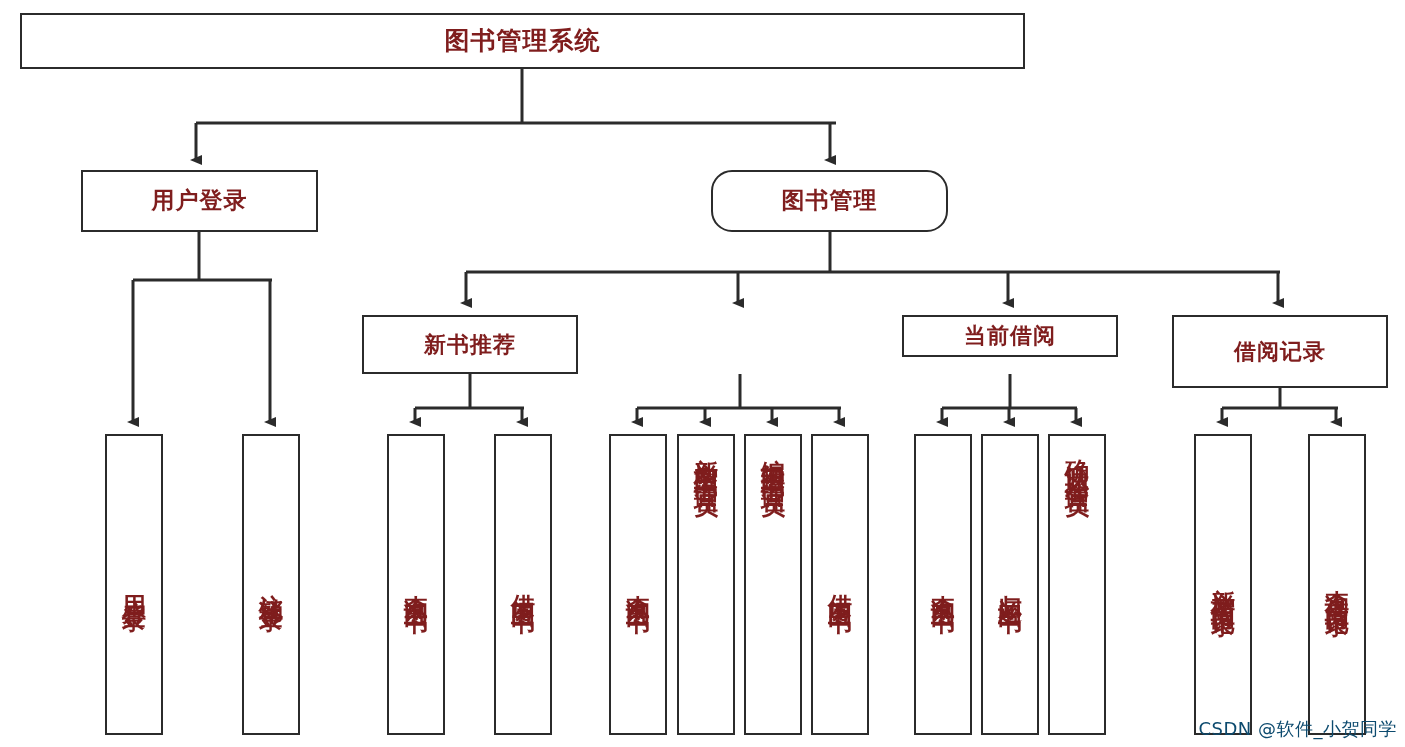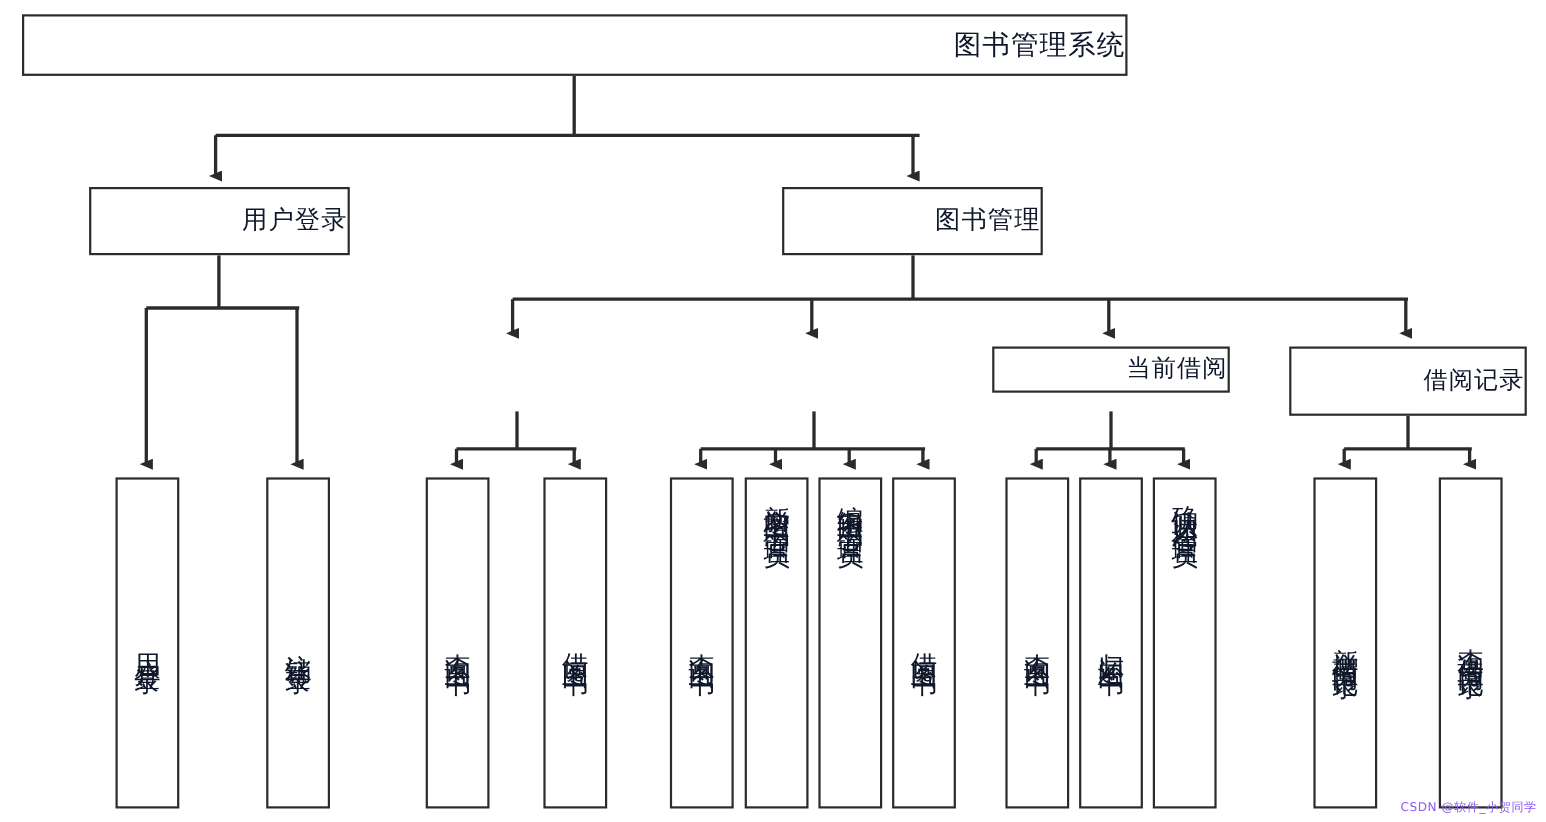--- a/index.html
+++ b/index.html
@@ -25,23 +25,24 @@
     width: 1405px;
     height: 747px;
     pointer-events: none;
   }
   .node {
     position: absolute;
     border: 2.5px solid #2b2b2b;
     background: #ffffff;
     display: flex;
     align-items: center;
-    justify-content: flex-end;
-    color: #0f172a;
+    justify-content: center;
+    color: #7f1d1d;
     z-index: 2;
+    font-weight: bold;
   }
   .node-label {
     display: block;
     text-align: center;
     line-height: 1.18;
     white-space: nowrap;
   }
   
   .level-root .node-label {
     font-size: 25px;
@@ -72,22 +73,22 @@
     margin: 0 auto;
   }
   .level-leaf.center-text {
     align-items: center;
     padding-top: 0;
   }
   #watermark {
     position: absolute;
     right: 8px;
     bottom: 6px;
-    font-size: 11px;
-    color: #8b5cf6;
+    font-size: 18px;
+    color: #0c4a6e;
     letter-spacing: 0.5px;
     z-index: 5;
     white-space: nowrap;
   }
 </style>
 </head>
 <body>
 
 <div id="diagram-root">
 
@@ -141,28 +142,31 @@
     </g>
   </svg>
 
   <div class="node level-root" style="left:20px; top:13px; width:1005px; height:56px;">
     <span class="node-label">图书管理系统</span>
   </div>
 
   <div class="node level-2" style="left:81px; top:170px; width:237px; height:62px;">
     <span class="node-label">用户登录</span>
   </div>
-  <div class="node level-2" style="left:711px; top:170px; width:237px; height:62px;">
+  <div class="node level-2" style="left:711px; top:170px; width:237px; height:62px;border-radius:21px;">
     <span class="node-label">图书管理</span>
   </div>
 
+  <div class="node level-3" style="left:362px; top:315px; width:216px; height:59px;">
+    <span class="node-label">新书推荐</span>
+  </div>
   <div class="node level-3" style="left:902px; top:315px; width:216px; height:42px;">
     <span class="node-label">当前借阅</span>
   </div>
-  <div class="node level-3" style="left:1172px; top:315px; width:216px; height:63px;">
+  <div class="node level-3" style="left:1172px; top:315px; width:216px; height:73px;">
     <span class="node-label">借阅记录</span>
   </div>
 
   <div class="node level-leaf center-text" style="left:105px; top:434px; width:58px; height:301px;">
     <span class="node-label">用户登录</span>
   </div>
   <div class="node level-leaf center-text" style="left:242px; top:434px; width:58px; height:301px;">
     <span class="node-label">注销登录</span>
   </div>
 

